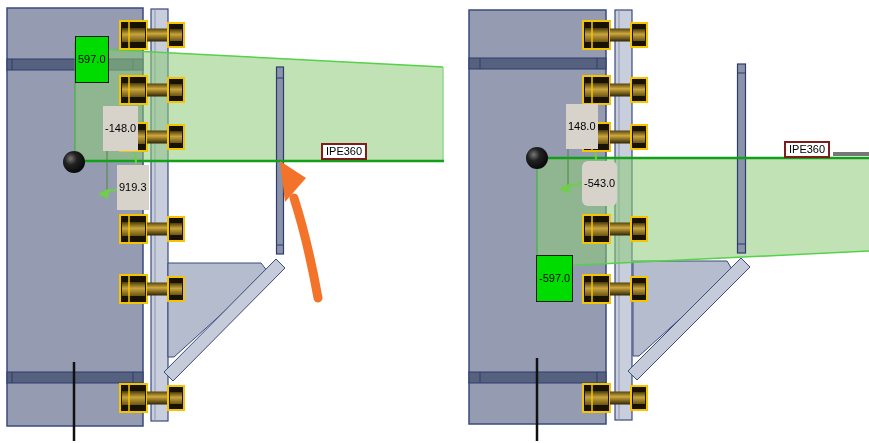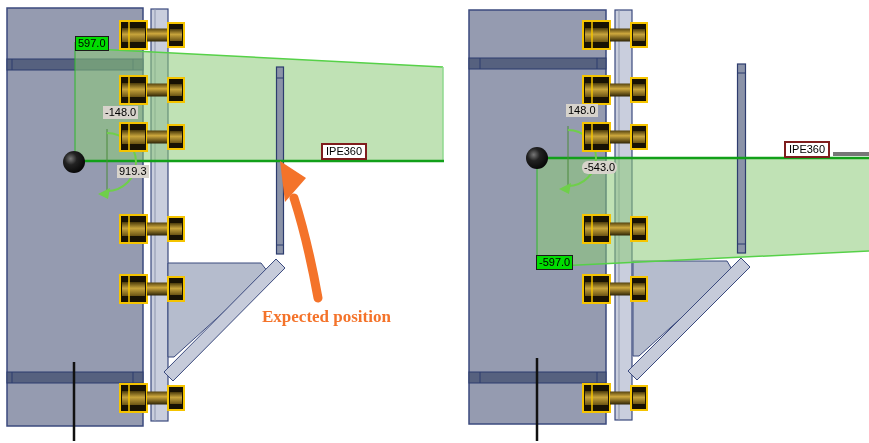--- a/index.html
+++ b/index.html
@@ -3,21 +3,21 @@
 <meta charset="utf-8">
 <style>
   html,body{margin:0;padding:0;}
   body{
     width:869px;height:443px;position:relative;background:#ffffff;overflow:hidden;
     font-family:"Liberation Sans",sans-serif;
   }
   #scene{position:absolute;left:0;top:0;}
   .dim-label{
     position:absolute;font-size:11px;line-height:13px;color:#000;
-    padding:0 2px;white-space:nowrap;font-family:"Liberation Sans",sans-serif;
+    padding:16px 2px;white-space:nowrap;font-family:"Liberation Sans",sans-serif;
   }
   .dim-gray{background:#d7d3cb;}
   .dim-green{background:#00dc00;border:1px solid #1a1a1a;}
   .beam-label{
     position:absolute;font-size:11px;line-height:13px;color:#000;background:#ffffff;
     border:2px solid #7f1d1d;padding:0 3px;white-space:nowrap;
   }
   .annotation-text{
     position:absolute;left:262px;top:306px;width:170px;
     color:#f4732a;font-family:"Liberation Serif",serif;font-weight:bold;
@@ -157,14 +157,13 @@
 <div class="dim-label dim-gray" style="left:103px;top:106px;">-148.0</div>
 <div class="dim-label dim-gray" style="left:117px;top:165px;">919.3</div>
 <div class="beam-label" style="left:321px;top:143px;">IPE360</div>
 
 <div class="dim-label dim-gray" style="left:566px;top:104px;">148.0</div>
 <div class="dim-label dim-gray" style="left:582px;top:161px;border-radius:6px;">-543.0</div>
 <div class="dim-label dim-green" style="left:536px;top:255px;">-597.0</div>
 <div class="beam-label" style="left:784px;top:141px;">IPE360</div>
 
 <div class="annotation-text">
-  <div>Expected position</div>
 </div>
 
 </body></html>

